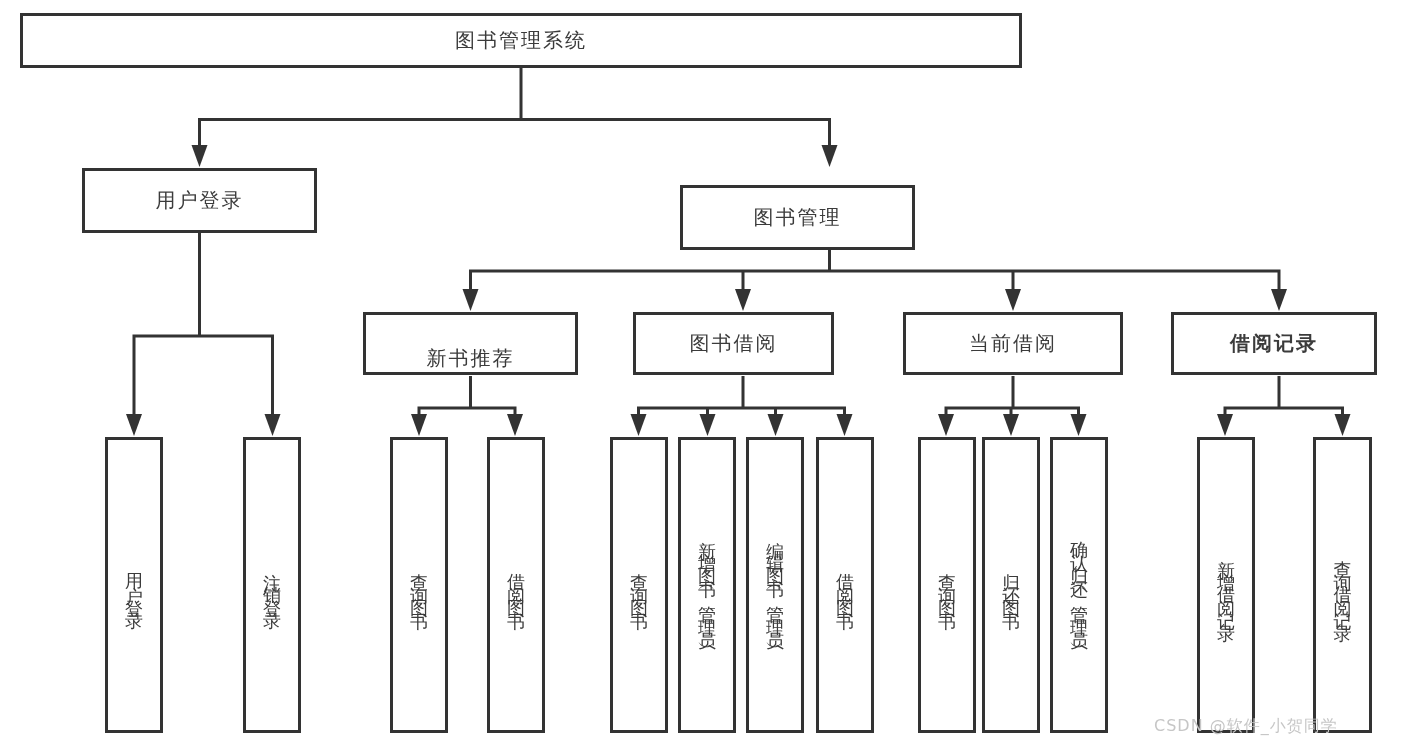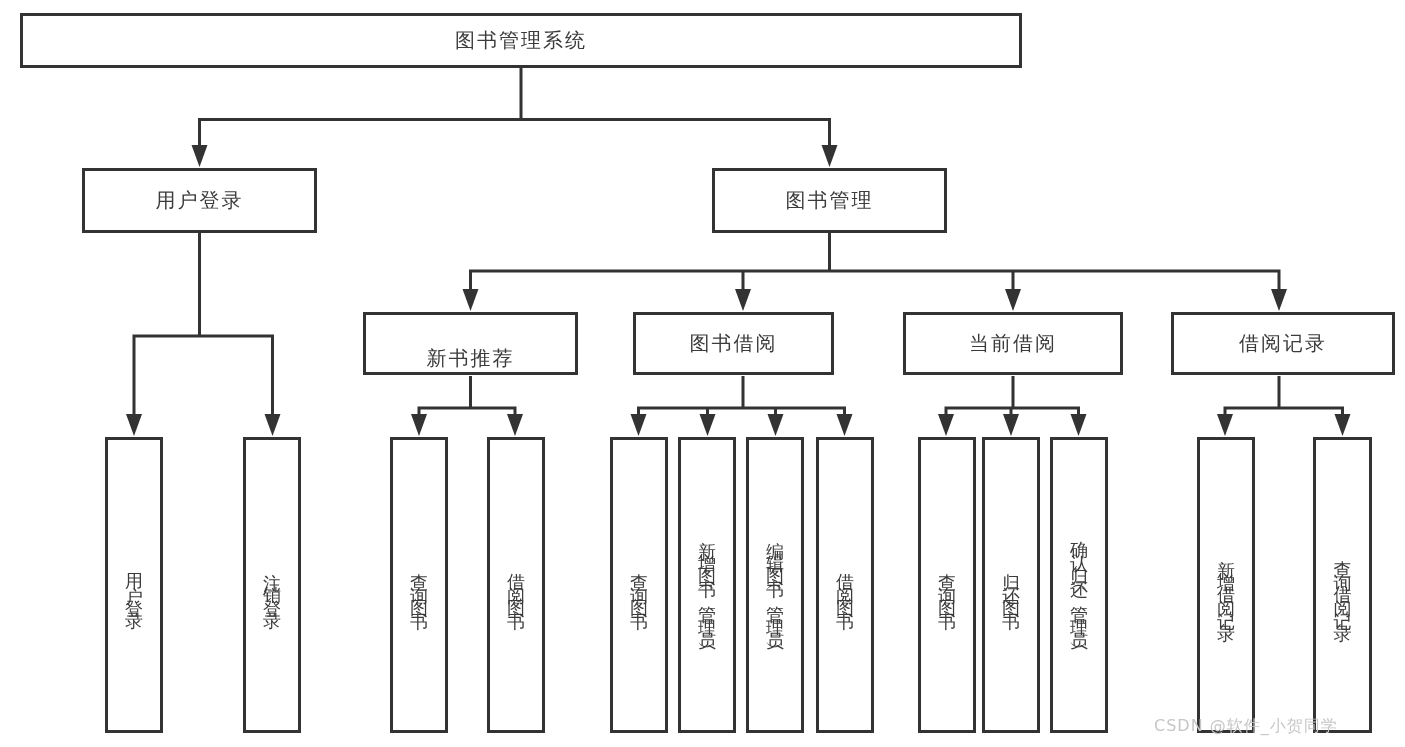--- a/index.html
+++ b/index.html
@@ -90,34 +90,34 @@
       </g>
   </svg>
 
   <div class="box root">
     <span class="h-label lbl">图书管理系统</span>
   </div>
 
   <div class="box l2" style="left:82px;">
     <span class="h-label lbl">用户登录</span>
   </div>
-  <div class="box l2" style="left:712px;">
+  <div class="box l2" style="left:680px;margin-top:17px;">
     <span class="h-label lbl">图书管理</span>
   </div>
 
   <div class="box l3" style="left:363px;width:215px;align-items:flex-end;">
     <span class="h-label lbl">新书推荐</span>
   </div>
   <div class="box l3" style="left:633px;width:201px;">
     <span class="h-label lbl">图书借阅</span>
   </div>
   <div class="box l3" style="left:903px;width:220px;justify-content:center;">
     <span class="h-label lbl">当前借阅</span>
   </div>
-  <div class="box l3" style="left:1171px;width:224px;">
+  <div class="box l3" style="left:1171px;width:206px;font-weight:bold;">
     <span class="h-label lbl">借阅记录</span>
   </div>
 
   <div class="box v" style="left:105px;">
     <span class="lbl">用户登录</span>
   </div>
   <div class="box v" style="left:243px;">
     <span class="lbl">注销登录</span>
   </div>
   <div class="box v" style="left:390px;">

